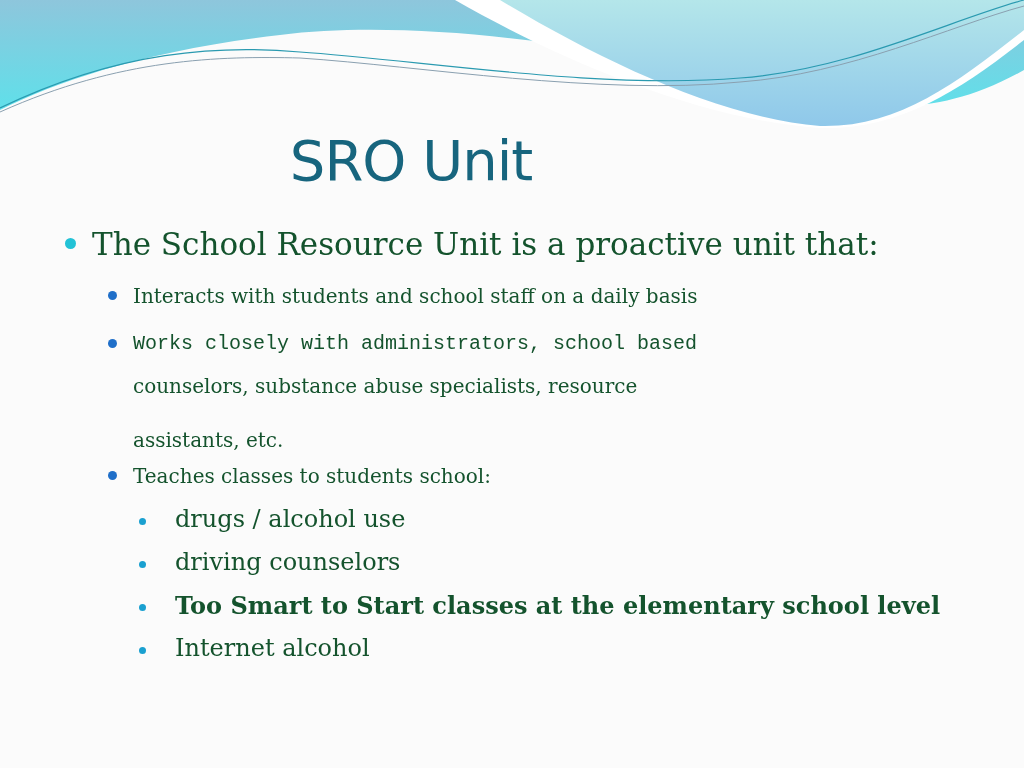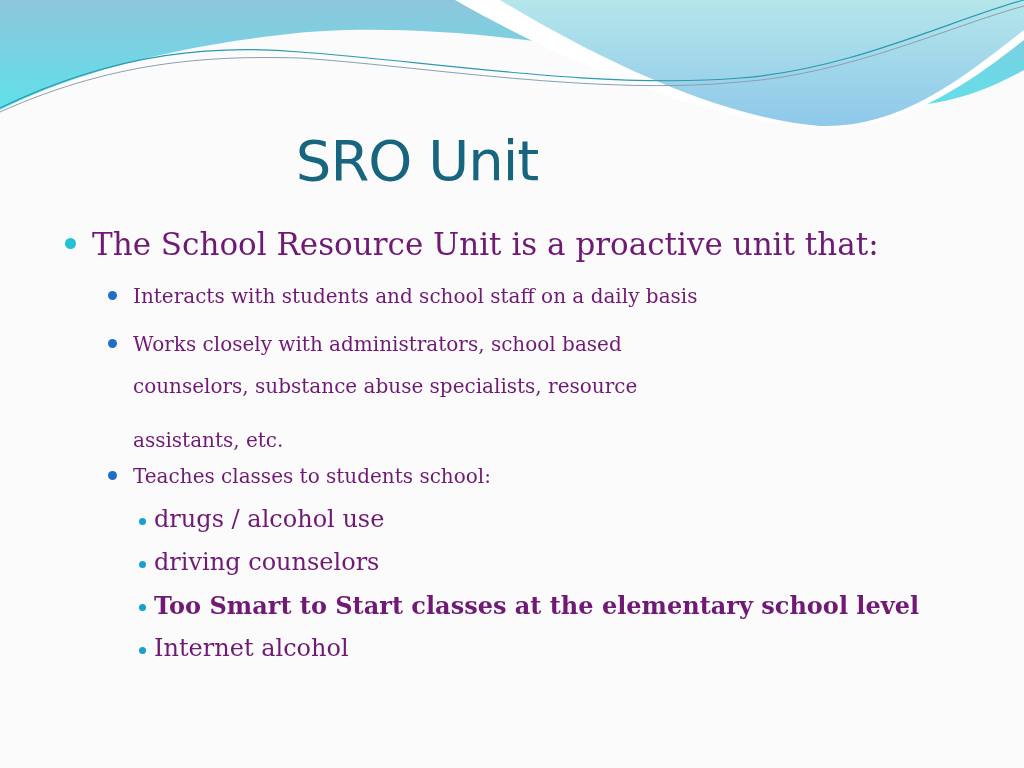--- a/index.html
+++ b/index.html
@@ -1,23 +1,23 @@
 <!DOCTYPE html>
 <html><head>
 <meta charset="utf-8">
 <style>
   html, body { margin:0; padding:0; }
   body { width:1024px; height:768px; overflow:hidden; background:#fbfbfb; position:relative; font-family:"DejaVu Serif", serif; }
   .waves { position:absolute; left:0; top:0; width:1024px; height:130px; }
-  .title { position:absolute; top:128px; left:6px; width:822px; text-align:center; font-family:"DejaVu Sans", sans-serif; font-size:56px; color:#17657e; letter-spacing:-1px; }
+  .title { position:absolute; top:128px; left:0; width:822px; text-align:center; font-family:"DejaVu Sans", sans-serif; font-size:56px; color:#17657e; letter-spacing:-1px; }
   .content { position:absolute; left:0; top:0; width:1024px; }
-  .item { position:absolute; white-space:nowrap; color:#701a75; }
+  .item { position:absolute; white-space:nowrap; color:#14532d; }
   .l1 { font-size:31px; left:92px; }
   .l2 { font-size:20px; left:133px; line-height:42px; }
-  .l3 { font-size:24px; left:154px; }
+  .l3 { font-size:24px; left:175px; }
   .dot { position:absolute; border-radius:50%; }
 </style>
 </head>
 <body>
 
 <svg class="waves" viewBox="0 0 1024 130" preserveAspectRatio="none">
   <defs>
     <linearGradient id="g1" x1="0" y1="0" x2="0" y2="1">
       <stop offset="0" stop-color="#8ec6dc"></stop>
       <stop offset="1" stop-color="#5fe0ea"></stop>
@@ -37,21 +37,21 @@
 <div class="title">SRO Unit</div>
 
 <div class="content">
   <span class="dot" style="left:65px;top:238px;width:11px;height:11px;background:#22c2d6;"></span>
   <div class="item l1" style="top:226px;">The School Resource Unit is a proactive unit that:</div>
 
   <span class="dot" style="left:108px;top:291px;width:9px;height:9px;background:#1f6fc9;"></span>
   <div class="item l2" style="top:275px;">Interacts with students and school staff on a daily basis</div>
 
   <span class="dot" style="left:108px;top:339px;width:9px;height:9px;background:#1f6fc9;"></span>
-  <div class="item l2" style="top:323px;">Works closely with administrators, school based</div>
+  <div class="item l2" style="top:323px;font-family:Liberation Mono, monospace;">Works closely with administrators, school based</div>
   <div class="item l2" style="top:365px;">counselors, substance abuse specialists, resource</div>
   <div class="item l2" style="top:407px;margin-top:12px;">assistants, etc.</div>
 
   <span class="dot" style="left:108px;top:471px;width:9px;height:9px;background:#1f6fc9;"></span>
   <div class="item l2" style="top:455px;">Teaches classes to students school:</div>
 
   <span class="dot" style="left:139px;top:518px;width:7px;height:7px;background:#1aa0d0;"></span>
   <div class="item l3" style="top:505px;">drugs / alcohol use</div>
 
   <span class="dot" style="left:139px;top:561px;width:7px;height:7px;background:#1aa0d0;"></span>

